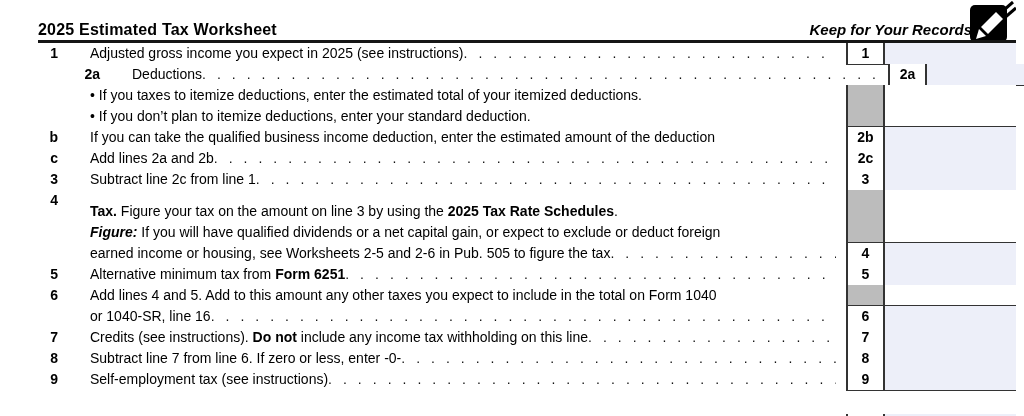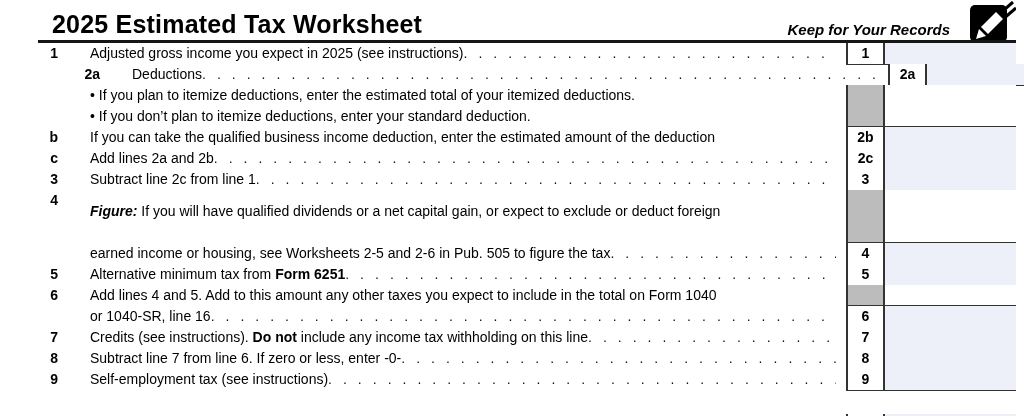--- a/index.html
+++ b/index.html
@@ -3,22 +3,22 @@
 <meta charset="utf-8">
 <style>
   html,body{margin:0;padding:0;background:#fff;}
   .page{
     position:relative;width:1024px;height:416px;background:#fff;overflow:hidden;
     font-family:"Liberation Sans","DejaVu Sans",sans-serif;color:#000;
     --tint:#edeff9; --shaded:#bcbcbc; --line:#333333; --rule:#161616;
   }
   
   .hdr{position:relative;height:43px;}
-  .title{position:absolute;left:52px;bottom:4px;margin:0;font-size:25px;font-weight:bold;letter-spacing:.2px;}
-  .keep{position:absolute;right:74px;bottom:5px;font-size:15px;font-weight:bold;font-style:italic;white-space:nowrap;}
+  .title{position:absolute;left:38px;bottom:4px;margin:0;font-size:16px;font-weight:bold;letter-spacing:.2px;}
+  .keep{position:absolute;right:52px;bottom:5px;font-size:15px;font-weight:bold;font-style:italic;white-space:nowrap;}
   .pencil{position:absolute;right:8px;top:1px;width:46px;height:41px;}
   .rule{position:absolute;left:38px;right:8px;bottom:0;height:3px;background:var(--rule);}
   
   .tbl{position:relative;}
   .row{display:grid;grid-template-columns:58px auto 39px 131px;width:1016px;box-sizing:border-box;}
   .cell-num{font-weight:bold;text-align:right;font-size:14px;line-height:21px;}
   .cell-text{padding-left:32px;padding-right:10px;overflow:hidden;}
   .spaced .cell-text{padding-top:11px;}
   .line{display:flex;line-height:21px;font-size:14px;overflow:hidden;}
   .seg{white-space:pre;}
@@ -79,21 +79,21 @@
             <span class="leader">.......................................................</span>
           </div>
         </div>
         <div class="cell-box">2a</div>
         <div class="cell-amt tint"></div>
       </div>
       <div class="row" style="height: 42px;">
         <div class="cell-num"></div>
         <div class="cell-text">
           <div class="line">
-            <span class="seg">• If you plan to itemize deductions, enter the estimated total of your itemized deductions.</span>
+            <span class="seg">• If you taxes to itemize deductions, enter the estimated total of your itemized deductions.</span>
           </div>
           <div class="line">
             <span class="seg">• If you don’t plan to itemize deductions, enter your standard deduction.</span>
           </div>
         </div>
         <div class="cell-box shaded"></div>
         <div class="cell-amt"></div>
       </div>
       <div class="row" style="height: 21px;">
         <div class="cell-num">b</div>
@@ -123,20 +123,26 @@
             <span class="seg">Subtract line 2c from line 1</span>
             <span class="leader">.......................................................</span>
           </div>
         </div>
         <div class="cell-box">3</div>
         <div class="cell-amt tint"></div>
       </div>
       <div class="row spaced" style="height: 53px;">
         <div class="cell-num">4</div>
         <div class="cell-text">
+          <div class="line">
+            <span class="seg seg-b">Tax.</span>
+            <span class="seg"> Figure your tax on the amount on line 3 by using the </span>
+            <span class="seg seg-b">2025 Tax Rate Schedules</span>
+            <span class="seg">.</span>
+          </div>
           <div class="line">
             <span class="seg seg-bi">Figure:</span>
             <span class="seg seg-i"> If you will have qualified dividends or a net capital gain, or expect to exclude or deduct foreign</span>
           </div>
         </div>
         <div class="cell-box shaded"></div>
         <div class="cell-amt"></div>
       </div>
       <div class="row" style="height: 21px;">
         <div class="cell-num"></div>

